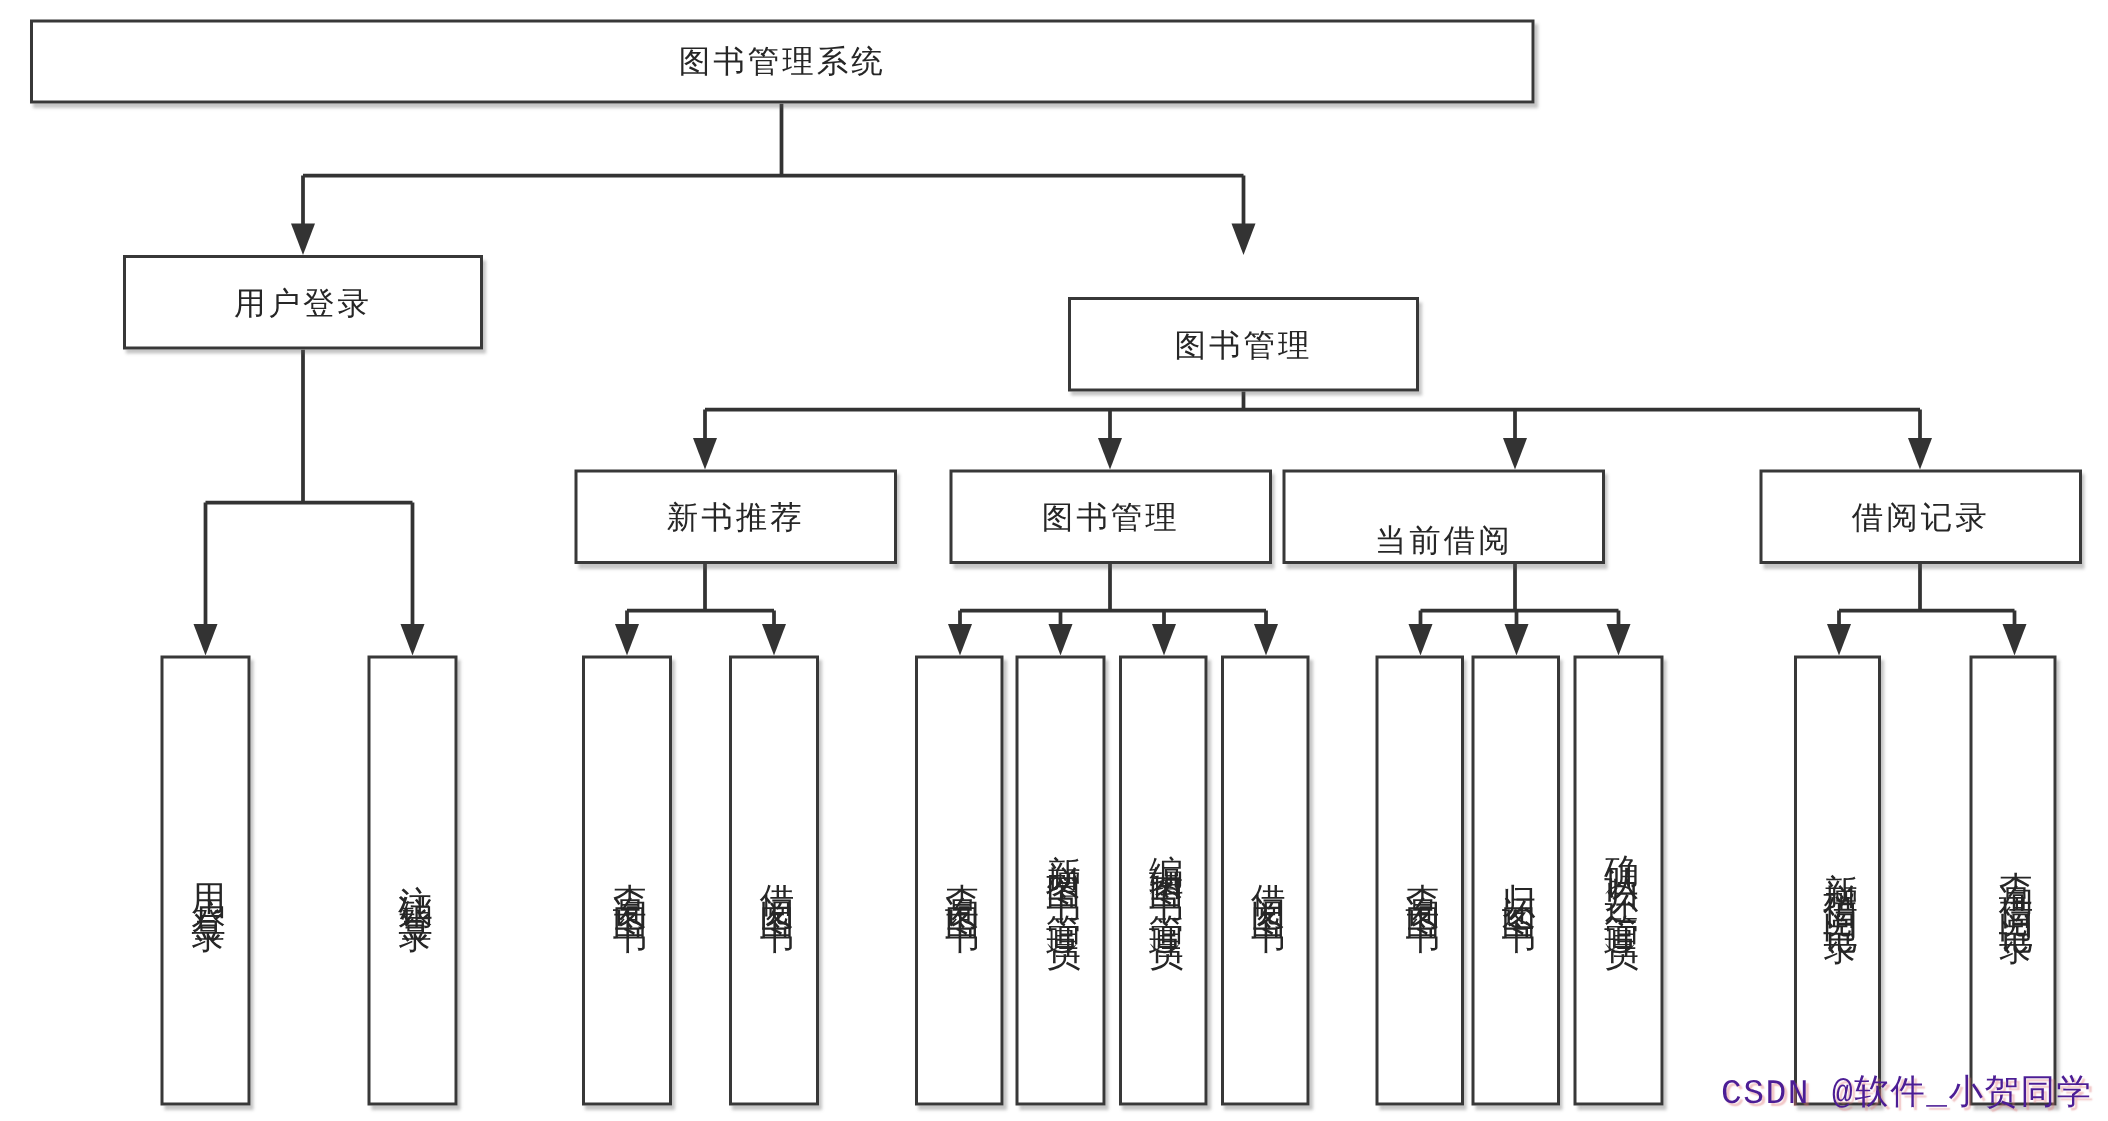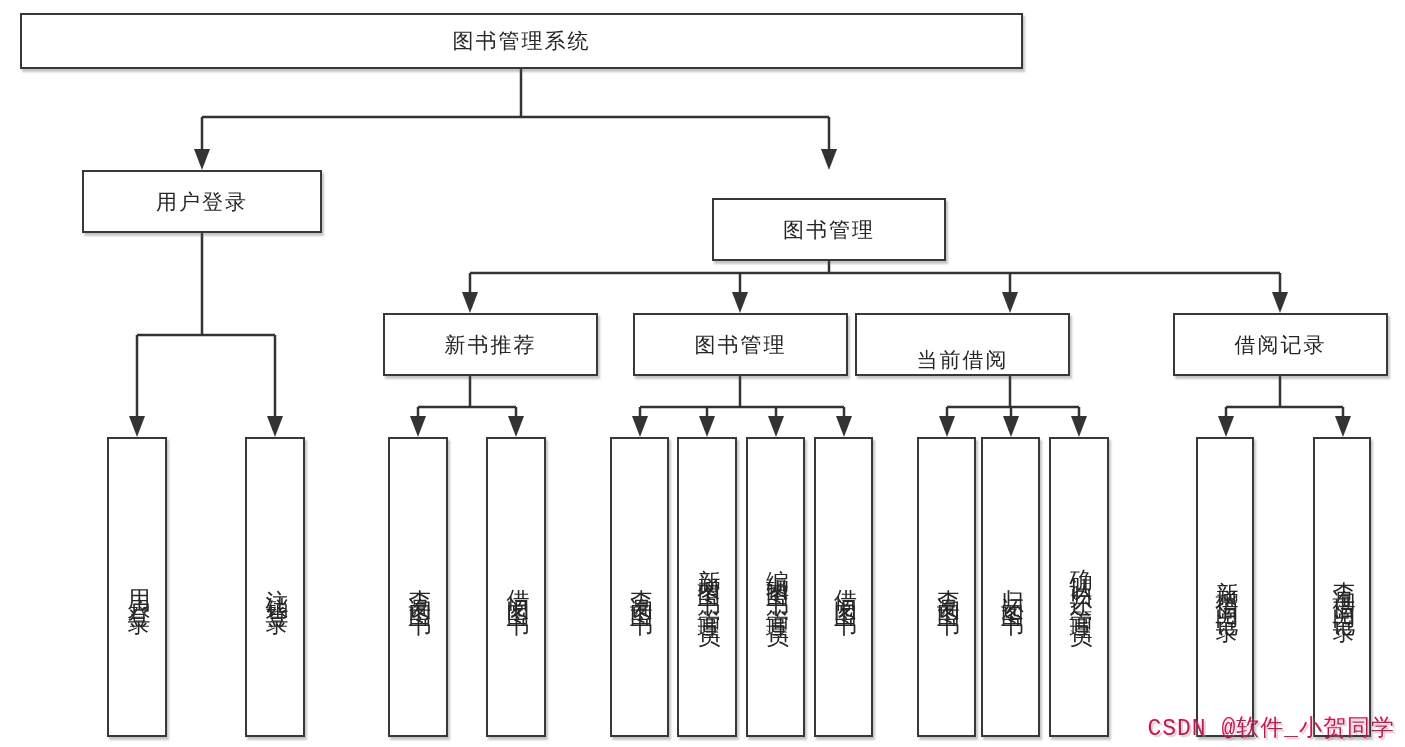--- a/index.html
+++ b/index.html
@@ -40,21 +40,21 @@
     font-size: 23px;
     letter-spacing: 8px;
     line-height: 1;
   }
   .watermark {
     position: absolute;
     right: 10px;
     top: 712px;
     z-index: 6;
     font-size: 23px;
-    color: #be185d;
+    color: #4c1d95;
     letter-spacing: 1px;
     white-space: nowrap;
     text-shadow: 2px 2px 1px rgba(225,125,125,0.45);
   }
 </style>
 </head>
 <body>
 
 <div class="canvas">
 

